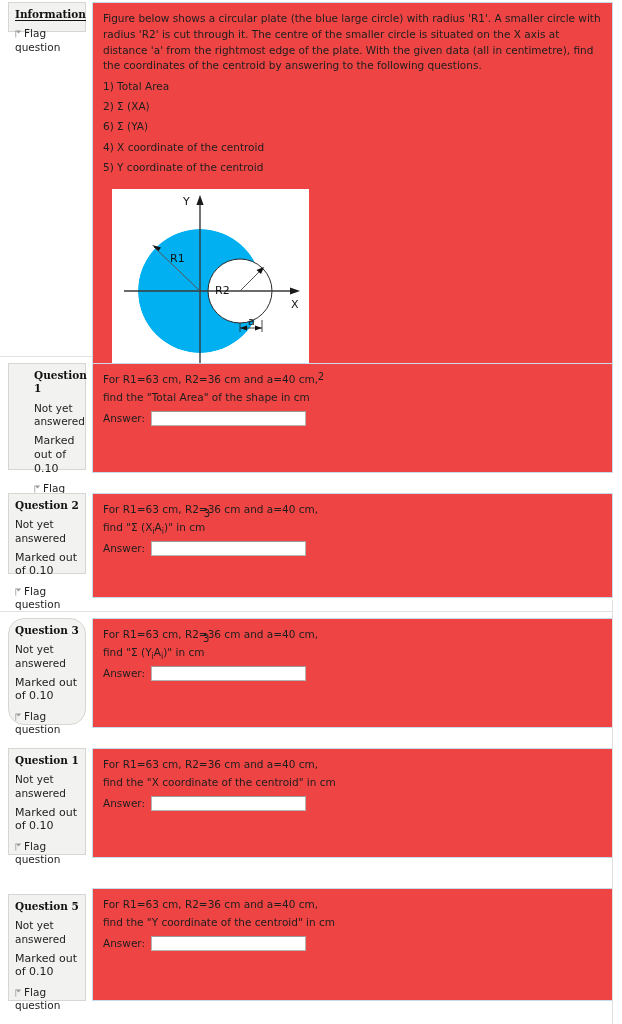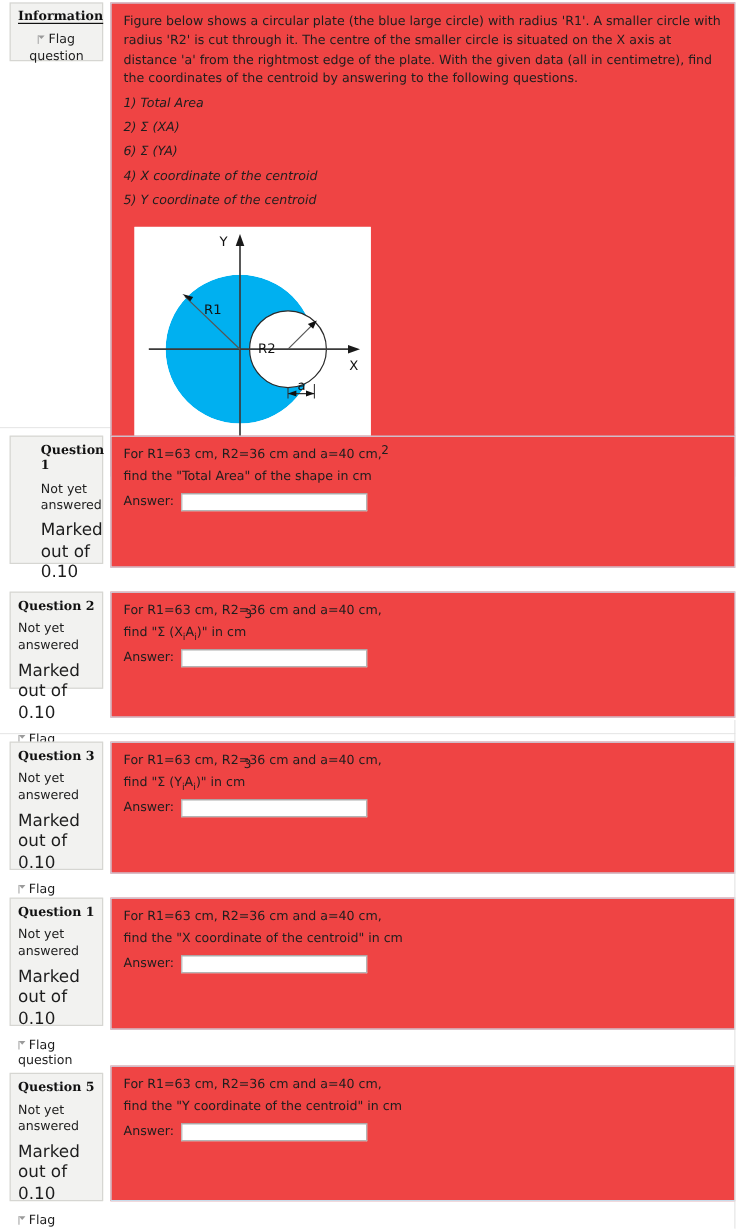--- a/index.html
+++ b/index.html
@@ -49,21 +49,21 @@
   .qtitle.underlined {
     text-decoration: underline;
     text-underline-offset: 2px;
   }
   .qstate {
     font-size: 10.5px;
     margin-bottom: 6px;
     line-height: 1.25;
   }
   .qmark {
-    font-size: 14px;
+    font-size: 11px;
     margin-bottom: 7px;
     line-height: 1.25;
   }
   .qflag {
     font-size: 10.5px;
     line-height: 1.25;
     display: block;
     color: #1d1d1d;
     cursor: pointer;
   }
@@ -85,21 +85,21 @@
     margin-right: 9px;
     padding: 8px 10px 10px 10px;
     min-height: 60px;
     color: #1e1e1e;
     line-height: 1.45;
   }
 
   .ptext { margin: 0 0 5px 0; font-size: 10.5px; line-height: 1.5; }
   .ptext.tight { margin-bottom: 2px; }
   .numlist { margin: 0; padding: 0; list-style: none; }
-  .numlist li { font-size: 10.5px; margin: 0 0 5px 0; line-height: 1.45; font-style: italic; }
+  .numlist li { font-size: 10.5px; margin: 0 0 5px 0; line-height: 1.45; }
   sub.sb {
     font-size: 8px;
     vertical-align: sub;
     line-height: 0;
   }
   
   .cm3wrap { position: relative; display: inline-block; }
   .cm3wrap .over3 {
     position: absolute;
     top: -11px;
@@ -154,21 +154,21 @@
     right: 0;
     width: 9px;
     background: #ffffff;
   }
 </style>
 </head>
 <body>
 
 <div class="qblock" style="padding-top:2px; height:352px;">
 
-  <div class="qside info" style="height:49px;text-align:center;">
+  <div class="qside info" style="height:30px;">
     <div class="qtitle underlined">Information</div>
     <span class="qflag">
       <span class="flagicon">
         <svg width="7" height="8" viewBox="0 0 7 8">
           <path d="M0.8 0.6 L6.2 0.6 L3.5 3.6 Z" fill="#9a9a9a"></path>
           <rect x="0.4" y="0.4" width="0.8" height="7.2" fill="#9a9a9a"></rect>
         </svg>
       </span><span>Flag question</span>
     </span>
   </div>
@@ -283,21 +283,21 @@
       <span class="answer-label">Answer:</span>
       <input class="answer-input" type="text" placeholder="" style="">
     </div>
   </div>
 </div>
 
 <div class="hrule" style="margin-top:5px;"></div>
 <div class="gap" style="height:6px;"></div>
 
 <div class="qblock" style="height:118px;">
-  <div class="qside" style="height:107px;">
+  <div class="qside" style="height:107px;border-radius:16px;">
     <div class="qtitle">Question 3</div>
     <div class="qstate">Not yet answered</div>
     <div class="qmark">Marked out of 0.10</div>
     <span class="qflag">
       <span class="flagicon">
         <svg width="7" height="8" viewBox="0 0 7 8">
           <path d="M0.8 0.6 L6.2 0.6 L3.5 3.6 Z" fill="#9a9a9a"></path>
           <rect x="0.4" y="0.4" width="0.8" height="7.2" fill="#9a9a9a"></rect>
         </svg>
       </span><span>Flag question</span>

